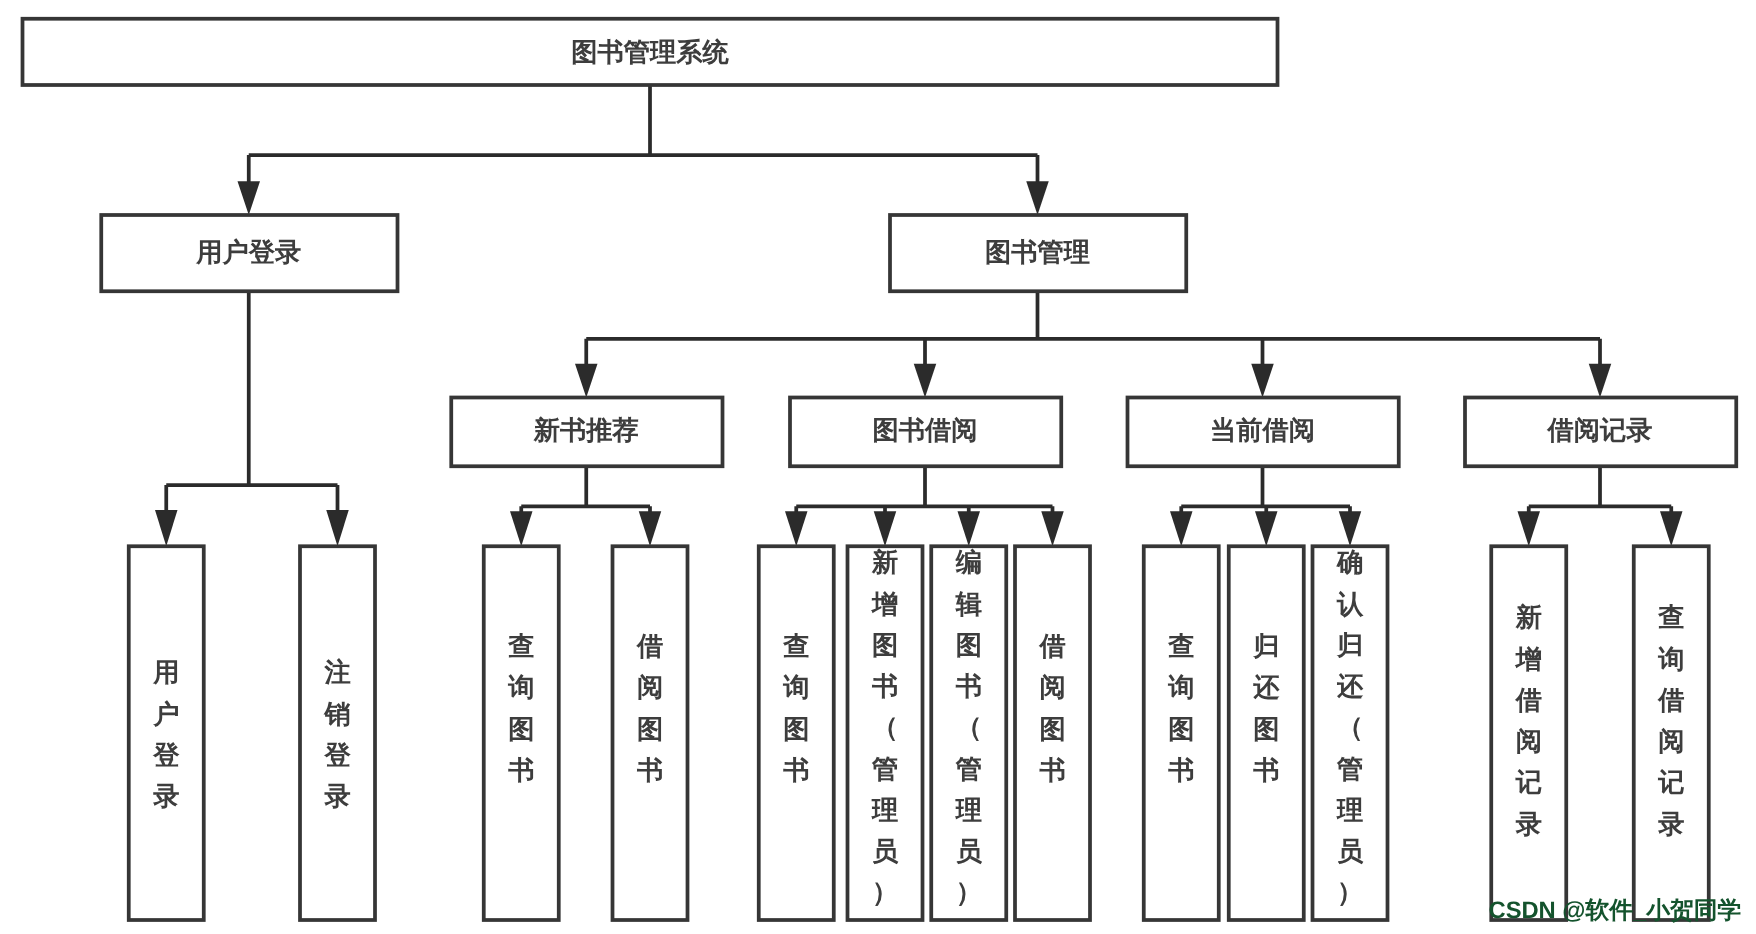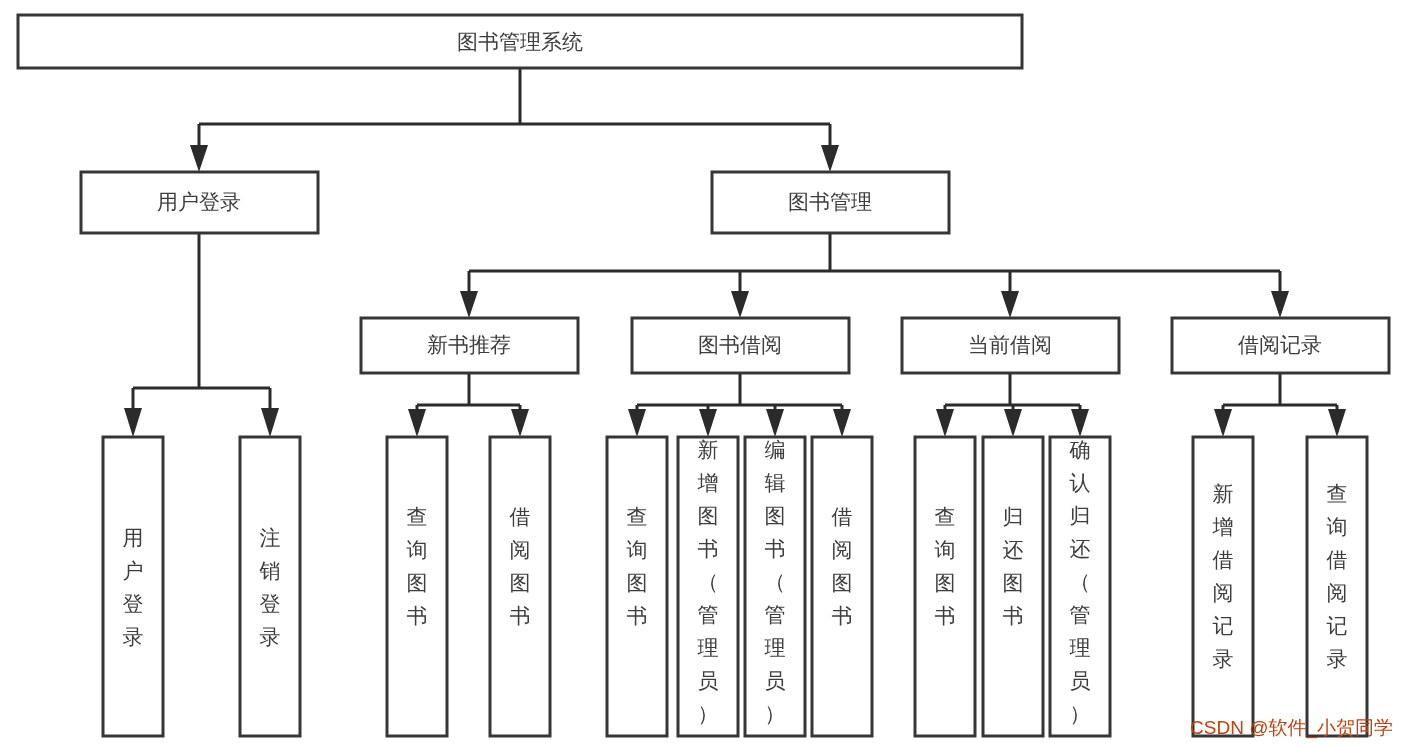--- a/index.html
+++ b/index.html
@@ -11,20 +11,21 @@
     width: 1405px;
     height: 747px;
     font-family: "Liberation Sans", "DejaVu Sans", sans-serif;
     overflow: hidden;
     position: relative;
   }
   #diagram-root {
     position: relative;
     width: 1405px;
     height: 747px;
+    font-weight: bold;
   }
   svg.diagram {
     display: block;
     width: 1405px;
     height: 747px;
   }
   .node-rect {
     fill: #ffffff;
     stroke: #363636;
     stroke-width: 3;
@@ -50,21 +51,21 @@
   .arrow-head {
     fill: #2b2b2b;
     stroke: none;
   }
   .watermark {
     position: absolute;
     right: 12px;
     bottom: 6px;
     font-family: "Liberation Sans", "DejaVu Sans", sans-serif;
     font-size: 19px;
-    color: #c2410c;
+    color: #14532d;
     white-space: nowrap;
     pointer-events: none;
   }
 </style>
 </head>
 <body>
 
 <div id="diagram-root">
 
   <svg class="diagram" viewBox="0 0 1405 747" xmlns="http://www.w3.org/2000/svg">

